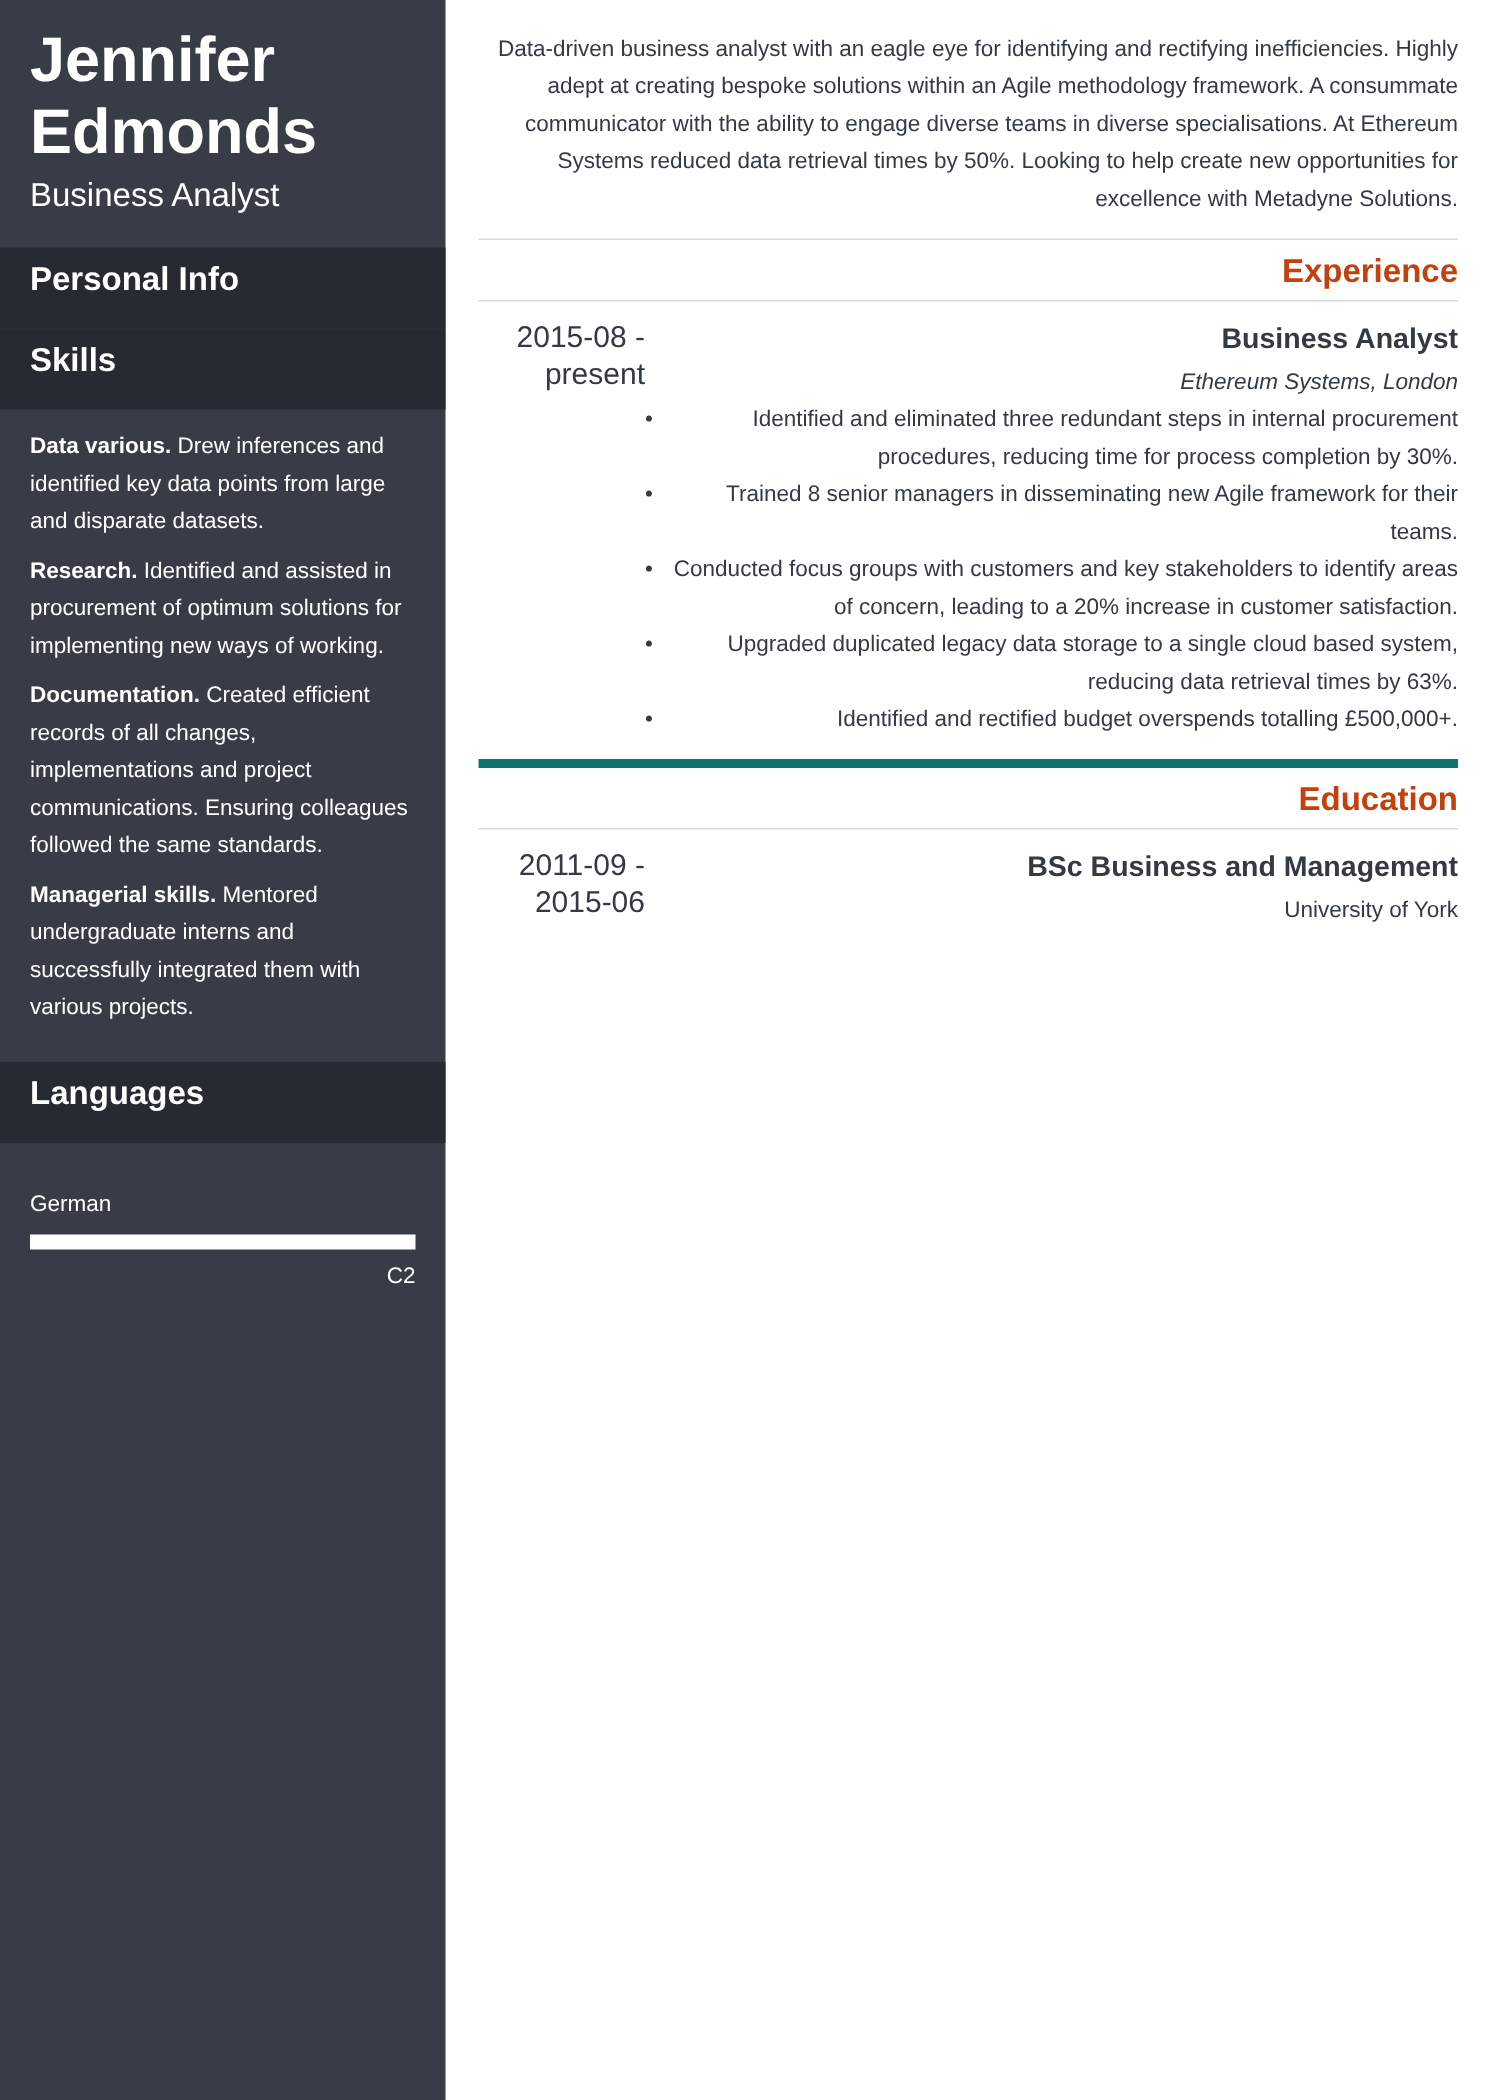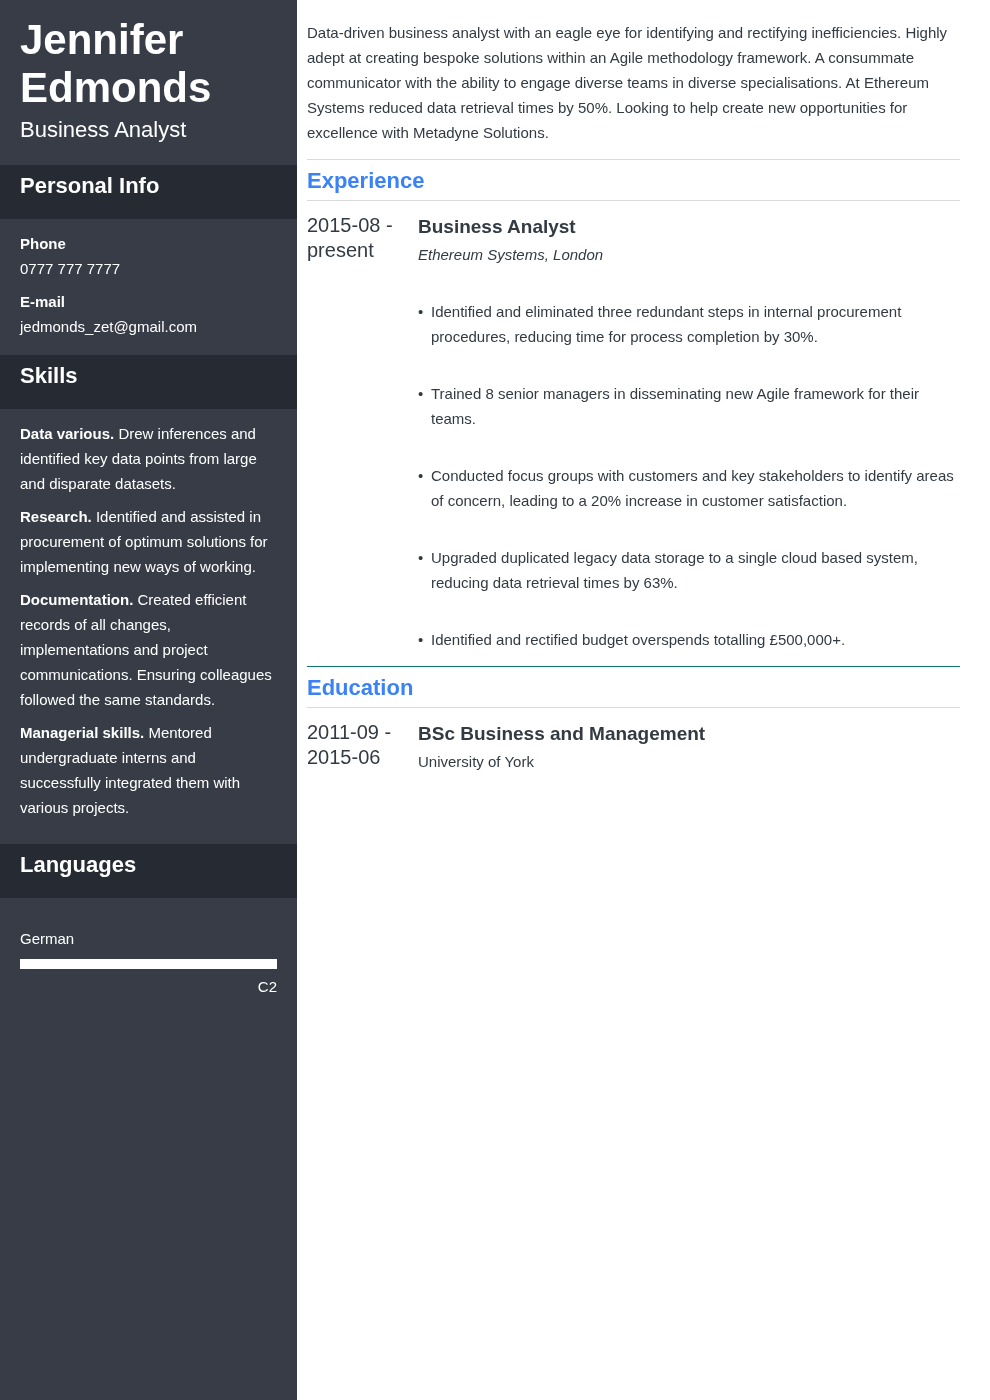--- a/index.html
+++ b/index.html
@@ -18,53 +18,47 @@
     }
     .sb-section { padding: 12px 20px 16px 20px; font-size: 15px; line-height: 25px; }
     .info-label { font-weight: bold; }
     .info-value { margin-bottom: 8px; }
     .skill { margin-bottom: 8px; }
     .skill b { font-weight: bold; }
     .lang-name { margin-top: 16px; }
     .lang-bar { height: 10px; background: #ffffff; margin-top: 8px; width: 257px; }
     .lang-level { text-align: right; margin-top: 5px; }
 
-    .main { position: absolute; left: 307px; top: 20px; width: 653px; color: #333a42; }
+    .main { position: absolute; left: 319px; top: 20px; width: 653px; color: #333a42; text-align: right; }
     .summary { font-size: 15px; line-height: 25px; color: #333a42; padding-bottom: 14px; border-bottom: 1px solid #d9d9d9; }
-    .sec-title { font-size: 22px; font-weight: bold; line-height: 28px; padding: 7px 0 5px 0; border-bottom: 1px solid #d9d9d9; color: #3b82f6; }
+    .sec-title { font-size: 22px; font-weight: bold; line-height: 28px; padding: 7px 0 5px 0; border-bottom: 1px solid #d9d9d9; color: #c2410c; }
     .entry { display: flex; padding-top: 12px; padding-bottom: 14px; }
     .entry-date { width: 111px; font-size: 20px; line-height: 25px; color: #333a42; }
     .entry-body { flex: 1; font-size: 15px; line-height: 25px; }
     .entry-title { font-size: 19px; font-weight: bold; line-height: 28px; color: #333a42; }
     .entry-sub { font-style: italic; margin-top: 1px; }
     .entry-sub-plain { margin-top: 1px; }
     .bullets { list-style: none; }
-    .bullets li { position: relative; padding-left: 13px; margin-top: 32px; }
+    .bullets li { position: relative; padding-left: 13px; }
     .bullets li::before { content: "•"; position: absolute; left: 0; top: 0; }
-    .divider-top { border-top: 1px solid #0f766e; }
+    .divider-top { border-top: 6px solid #0f766e; }
   </style>
 </head>
 <body>
 
 <aside class="sidebar">
   <div class="sb-head">
     <div class="name">
       <div>Jennifer</div>
       <div>Edmonds</div>
     </div>
     <div class="title">Business Analyst</div>
   </div>
 
   <div class="band">Personal Info</div>
-  <div class="sb-section">
-    <div class="info-label">Phone</div>
-    <div class="info-value">0777 777 7777</div>
-    <div class="info-label">E-mail</div>
-    <div class="info-value" style="margin-bottom:0">jedmonds_zet@gmail.com</div>
-  </div>
 
   <div class="band">Skills</div>
   <div class="sb-section">
     <div class="skill"><b>Data various.</b><span> Drew inferences and identified key data points from large and disparate datasets.</span></div>
     <div class="skill"><b>Research.</b><span> Identified and assisted in procurement of optimum solutions for implementing new ways of working.</span></div>
     <div class="skill"><b>Documentation.</b><span> Created efficient records of all changes, implementations and project communications. Ensuring colleagues followed the same standards.</span></div>
     <div class="skill"><b>Managerial skills.</b><span> Mentored undergraduate interns and successfully integrated them with various projects.</span></div>
   </div>
 
   <div class="band">Languages</div>

